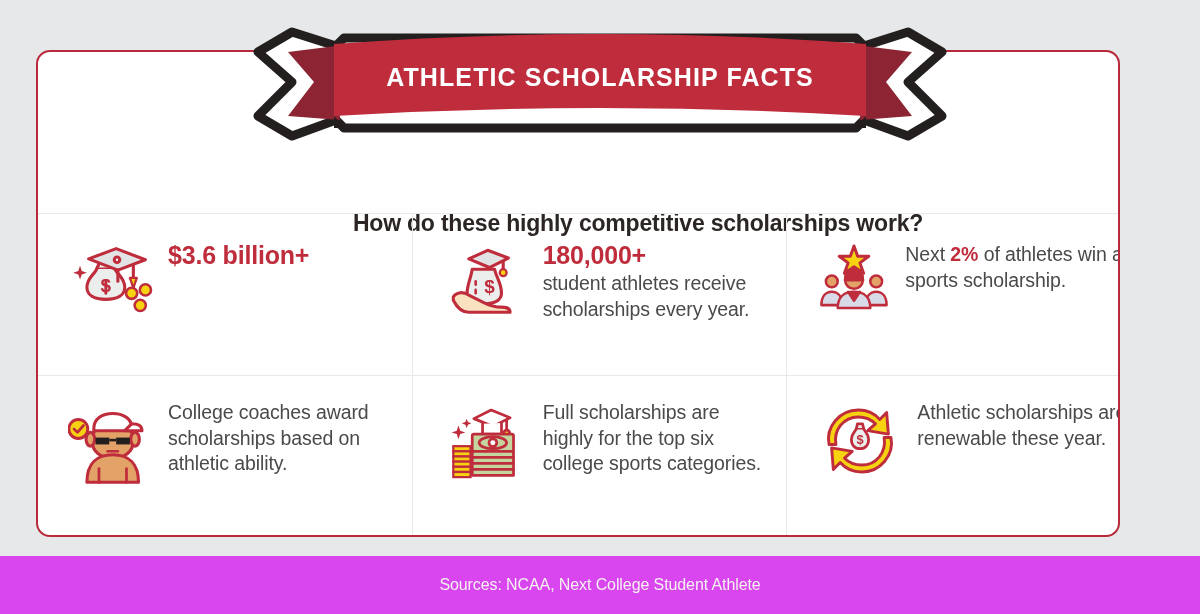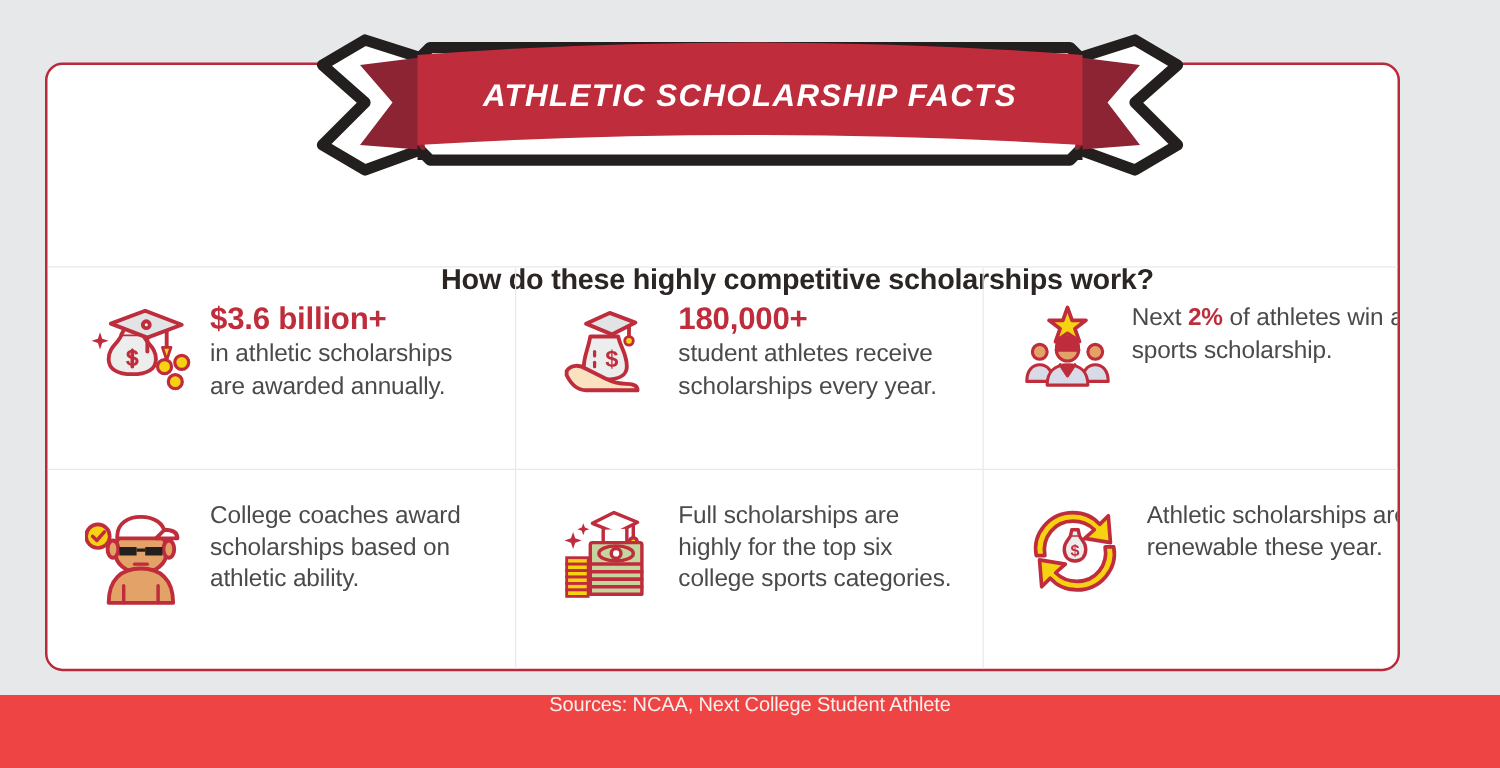--- a/index.html
+++ b/index.html
@@ -21,21 +21,20 @@
   
   .ribbon{position:absolute;left:248px;top:24px;width:704px;height:118px;}
   .ribbon svg{display:block;width:704px;height:118px;}
   .ribbon-text{
     position:absolute;left:0;top:0;width:704px;height:118px;
     display:flex;align-items:center;justify-content:center;
     color:#ffffff;font-size:25px;font-weight:bold;letter-spacing:1.1px;
     padding-bottom:12px;box-sizing:border-box;
     text-transform:uppercase;
     font-family:"Liberation Sans", sans-serif;
-    font-style:italic;
   }
 
   
   .subtitle{
     position:absolute;left:0;top:158px;width:1200px;text-align:center;
     color:#2b2523;font-size:23px;font-weight:bold;letter-spacing:-0.2px;
   }
 
   
   .grid{
@@ -59,21 +58,21 @@
     letter-spacing:-0.2px;margin-bottom:2px;
   }
   .desc{
     color:#4a4a4a;font-size:19.5px;line-height:1.32;letter-spacing:-0.1px;
   }
   .desc .hl{color:#bf2d3c;font-weight:bold;}
 
   
   .footer{
     position:absolute;left:0;top:556px;width:1200px;height:58px;
-    background:#ef4444;display:flex;justify-content:center;
+    background:#d946ef;display:flex;align-items:center;justify-content:center;
   }
   .footer-text{color:#f4f1ef;font-size:16px;letter-spacing:-0.1px;}
 </style>
 </head>
 <body>
 
 <div class="page">
 
   <div class="card">
 
@@ -96,21 +95,20 @@
             <path d="M44 47 L44 62"></path>
           </g>
           <text x="44" y="61" font-family="Liberation Sans, sans-serif" font-size="22" font-weight="bold" fill="#bf2d3c" text-anchor="middle">$</text>
           <circle cx="74" cy="62" r="6.5" fill="#f6d211" stroke="#bf2d3c" stroke-width="3"></circle>
           <circle cx="90" cy="58" r="6.5" fill="#f6d211" stroke="#bf2d3c" stroke-width="3"></circle>
           <circle cx="84" cy="76" r="6.5" fill="#f6d211" stroke="#bf2d3c" stroke-width="3"></circle>
           <path d="M12 36 L14 30 L16 36 L22 38 L16 40 L14 46 L12 40 L6 38 Z" fill="#bf2d3c"></path>
         </svg>
         <div class="txt">
           <div class="stat">$3.6 billion+</div>
-          <div class="desc"><span>in athletic scholarships are awarded annually.</span></div>
         </div>
       </div>
 
       <div class="cell c2 r1">
         <svg class="icon" viewBox="0 0 100 100">
           <g fill="none" stroke="#bf2d3c" stroke-width="3.6" stroke-linejoin="round" stroke-linecap="round">
             <path d="M34 34 C32 46 28 52 28 62 C28 70 36 74 48 74 C60 74 68 70 68 62 C68 50 62 44 60 34 Z" fill="#eceded"></path>
             <path d="M30 22 L52 12 L76 21 L54 32 Z" fill="#e2e3e4"></path>
             <path d="M70 25 L70 34"></path>
             <circle cx="70" cy="38" r="4" fill="#f6d211" stroke="#bf2d3c" stroke-width="2.6"></circle>

